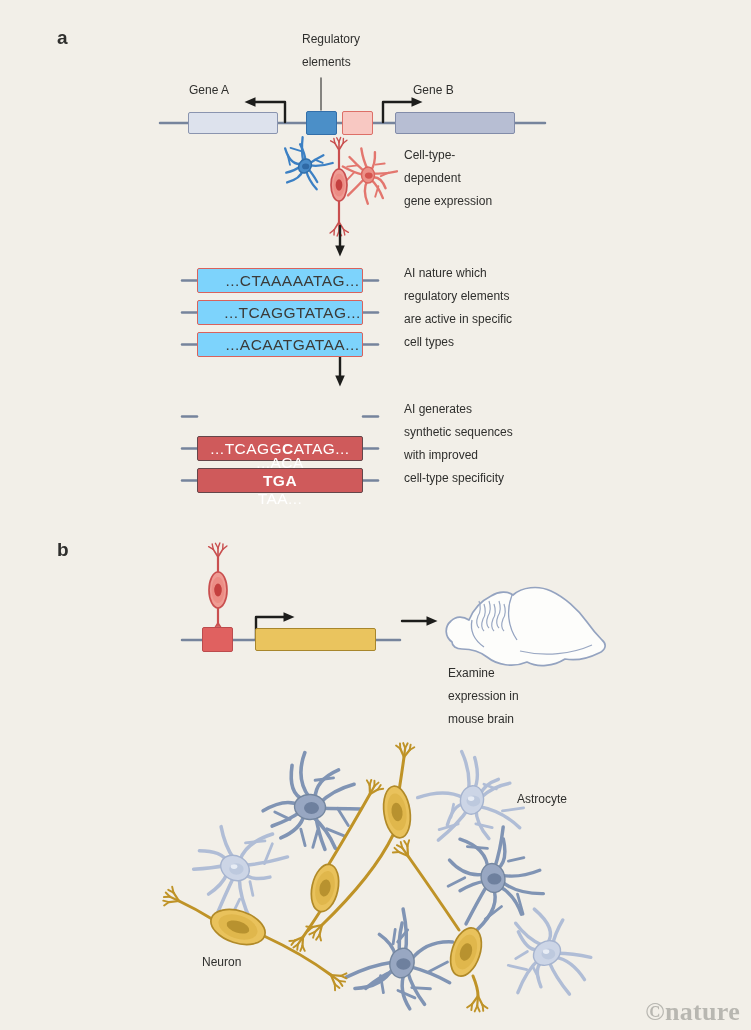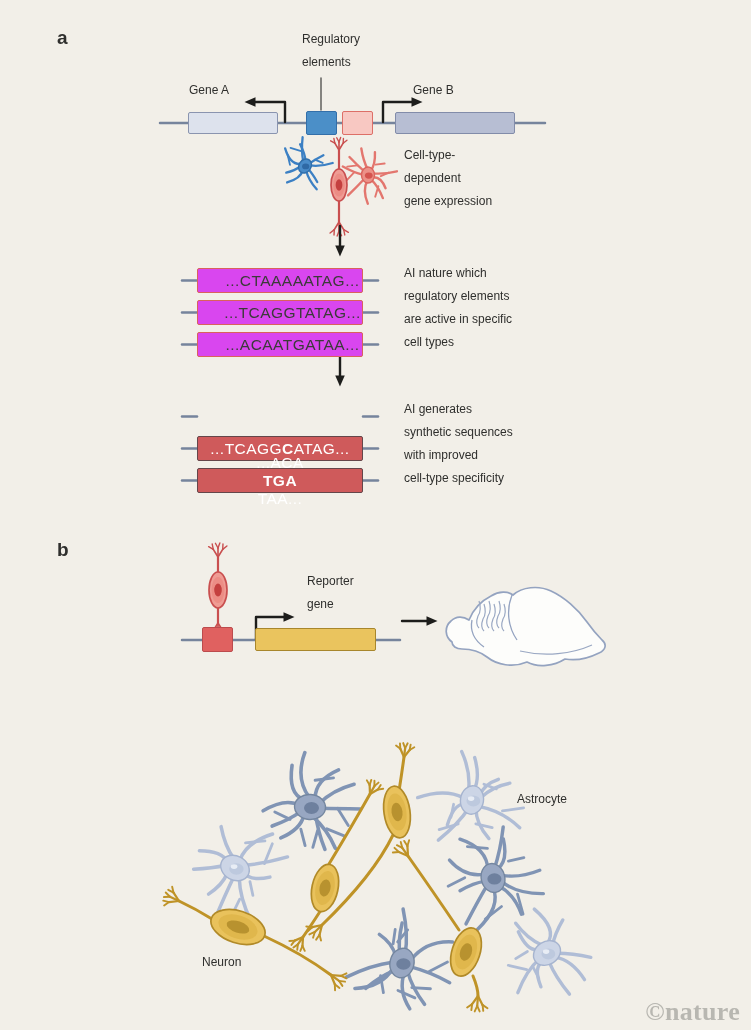--- a/index.html
+++ b/index.html
@@ -9,21 +9,21 @@
   .t{position:absolute;font-size:12px;line-height:23px;white-space:pre-line;}
   .panel-letter{font-weight:700;font-size:19px;}
   .box{position:absolute;box-sizing:border-box;border-radius:2px;}
   .gene-a{left:188px;top:112px;width:90px;height:22px;background:#dde2ed;border:1.5px solid #8a94af;}
   .gene-b{left:395px;top:112px;width:120px;height:22px;background:#b7bed3;border:1.5px solid #828ca9;}
   .reg-blue{left:306px;top:111px;width:31px;height:24px;background:#4b8fc8;border:1.5px solid #336fa9;}
   .reg-pink{left:342px;top:111px;width:31px;height:24px;background:#f8c8c2;border:1.5px solid #dd6f67;}
   .seqbox{position:absolute;left:197px;width:166px;height:25px;box-sizing:border-box;border-radius:2px;
           display:flex;align-items:center;justify-content:center;
           font-size:15.5px;letter-spacing:.45px;}
-  .seqbox.pink{background:#d946ef;border:1.5px solid #d9625c;color:#3b3b39;padding-left:25px;}
+  .seqbox.pink{background:#7dd3fc;border:1.5px solid #d9625c;color:#3b3b39;padding-left:25px;}
   .seqbox.red{background:#cf5a5b;border:1.5px solid #64464a;color:#ffffff;}
   .seqbox .b{font-weight:700;}
   .elem-red{left:202px;top:627px;width:31px;height:25px;background:#e06160;border:1.5px solid #bc4b4d;}
   .reporter{left:255px;top:628px;width:121px;height:23px;background:#eac45e;border:1.5px solid #a8862c;}
   .credit{position:absolute;right:11px;top:997px;font-family:"Liberation Serif",serif;
           font-weight:700;font-size:26px;color:#b8b7b1;letter-spacing:.3px;}
 </style>
 </head>
 <body>
 
@@ -426,22 +426,23 @@
       <span class="b">C</span>
       <span>ATAG...</span>
     </div>
   <div class="seqbox red" style="top:468px;flex-direction:column;">
       <span>...ACA</span>
       <span class="b">TGA</span>
       <span>TAA...</span>
     </div>
 
   <div class="t panel-letter" style="left:57px;top:538px;">b</div>
-  <div class="t" style="left:307px;top:570px;width:92px;">Reporter
-gene</div>
   <div class="box elem-red"></div>
   <div class="box reporter"></div>
+  <div class="t" style="left:448px;top:662px;width:132px;">Examine
+expression in
+mouse brain</div>
 
   <div class="t" style="left:517px;top:788px;">Astrocyte</div>
   <div class="t" style="left:202px;top:951px;">Neuron</div>
 
   <div class="credit">©nature</div>
 </div>
 
 </body></html>

